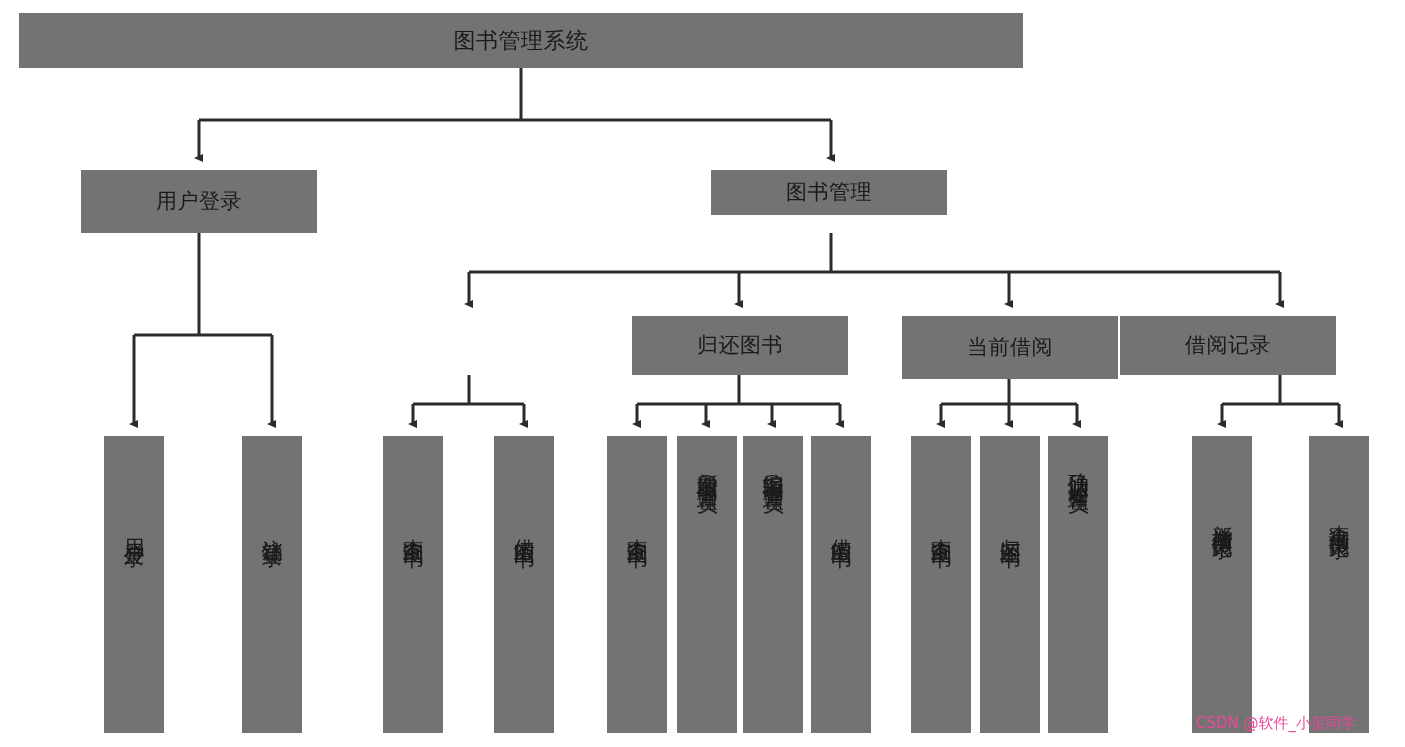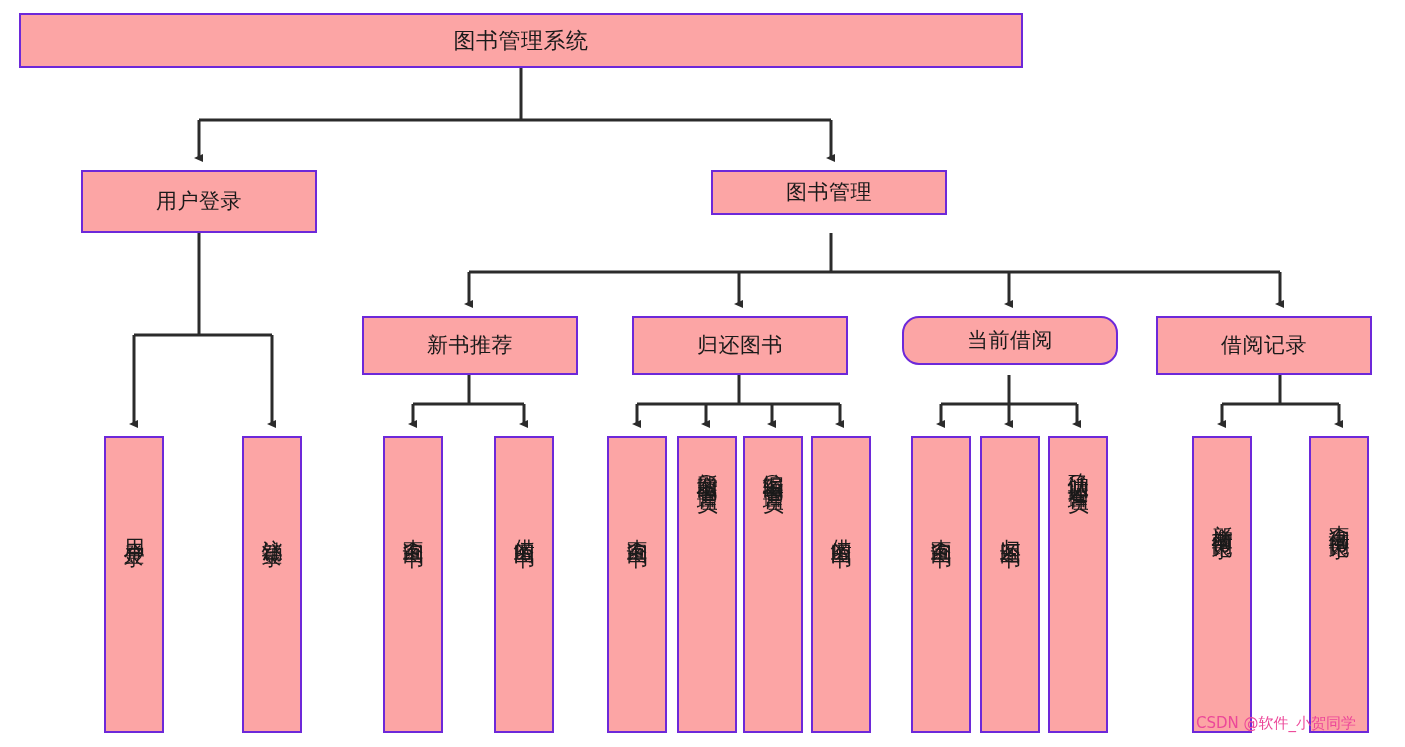--- a/index.html
+++ b/index.html
@@ -23,22 +23,22 @@
     position: absolute;
     left: 0;
     top: 0;
     width: 1405px;
     height: 747px;
     pointer-events: none;
   }
   .node {
     position: absolute;
     box-sizing: border-box;
-    background: #fca5a5;
-    border: 2px solid #6d28d9;
+    background: #737373;
+    border: 2px solid #737373;
     display: flex;
     align-items: center;
     justify-content: center;
     z-index: 2;
   }
   .node .label {
     font-size: 21px;
     line-height: 1.15;
     letter-spacing: 0.5px;
     color: #1a1a1a;
@@ -135,33 +135,30 @@
   </div>
 
   <div class="node level2" style="left:81px; top:170px; width:236px; height:63px;">
     <span class="label">用户登录</span>
   </div>
 
   <div class="node level2" style="left:711px; top:170px; width:236px; height:45px;">
     <span class="label">图书管理</span>
   </div>
 
-  <div class="node level3" style="left:362px; top:316px; width:216px; height:59px;">
-    <span class="label">新书推荐</span>
-  </div>
 
   <div class="node level3" style="left:632px; top:316px; width:216px; height:59px;">
     <span class="label">归还图书</span>
   </div>
 
-  <div class="node level3" style="left:902px; top:316px; width:216px; height:49px;border-radius:17px;">
+  <div class="node level3" style="left:902px; top:316px; width:216px; height:63px;">
     <span class="label">当前借阅</span>
   </div>
 
-  <div class="node level3" style="left:1156px; top:316px; width:216px; height:59px;">
+  <div class="node level3" style="left:1120px; top:316px; width:216px; height:59px;">
     <span class="label">借阅记录</span>
   </div>
 
   <div class="node leaf pad-low" style="left:104px; top:436px; width:60px; height:297px;">
     <span class="label">用户登录</span>
   </div>
 
   <div class="node leaf pad-low" style="left:242px; top:436px; width:60px; height:297px;">
     <span class="label">注销登录</span>
   </div>

